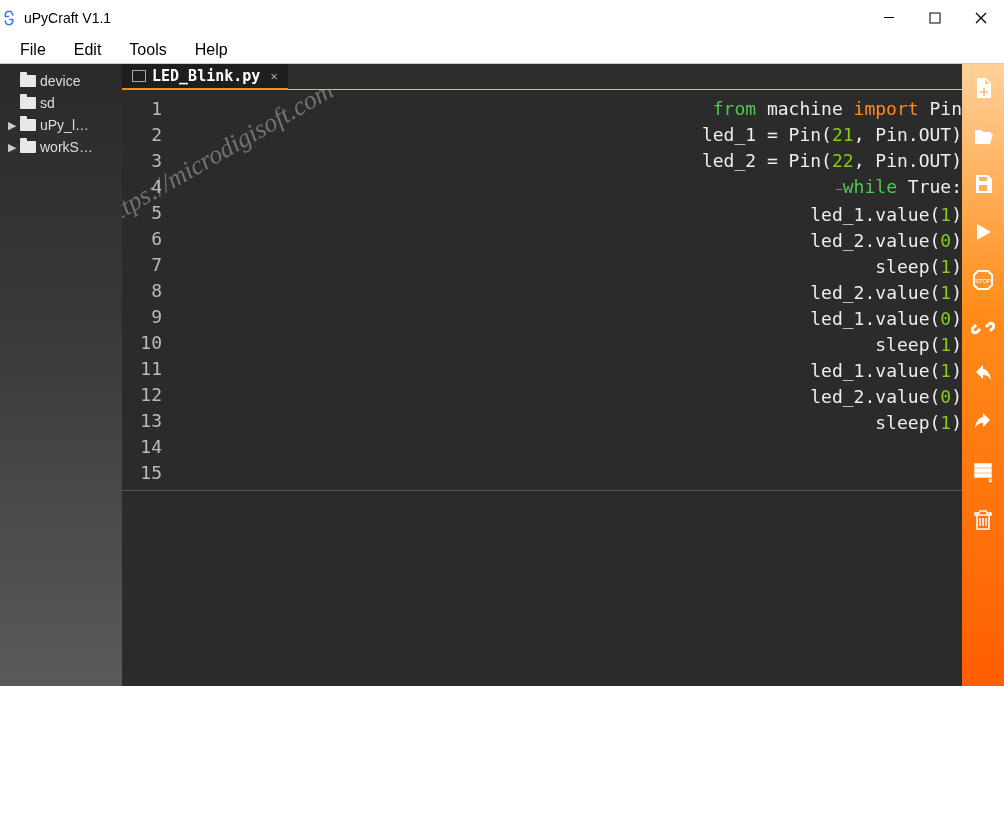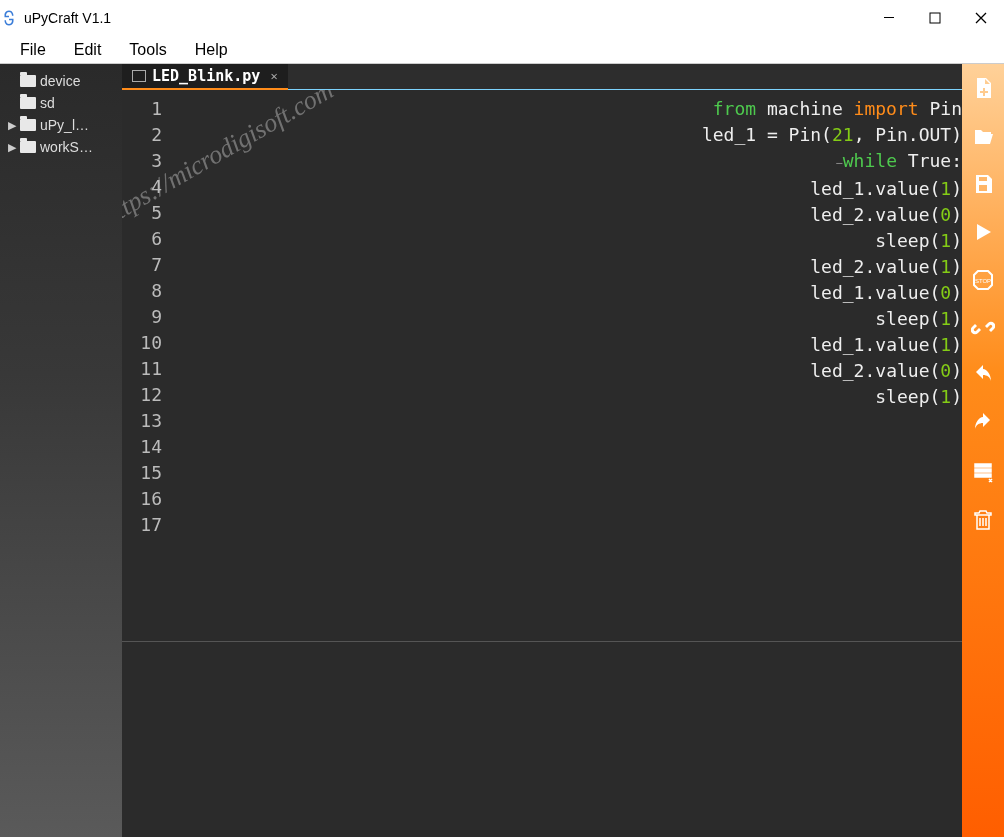--- a/index.html
+++ b/index.html
@@ -4,21 +4,21 @@
   <style>
     * { margin: 0; padding: 0; box-sizing: border-box; }
     body { font-family: -apple-system, "Segoe UI", sans-serif; width: 1004px; height: 837px; overflow: hidden; background: #fff; }
     .titlebar { height: 36px; display: flex; align-items: center; padding: 0 0; background: #fff; }
     .titlebar-icon { width: 18px; height: 18px; margin-right: 6px; }
     .titlebar-title { font-size: 14px; flex: 0 0 auto; }
     .titlebar-spacer { flex: 1; }
     .titlebar-btn { width: 46px; height: 32px; display: flex; align-items: center; justify-content: center; cursor: pointer; font-size: 14px; }
     .menubar { height: 28px; display: flex; align-items: center; padding: 0 8px; gap: 4px; background: #fff; border-bottom: 1px solid #ccc; }
     .menubar-item { padding: 2px 12px; font-size: 16px; cursor: pointer; }
-    .main { display: flex; height: 773px; }
+    .main { display: flex; height: 622px; }
     .sidebar { width: 122px; background: linear-gradient(180deg, #2a2a2a 0%, #383838 40%, #5a5a5a 100%); padding: 6px 4px; }
     .tree-item { display: flex; align-items: center; gap: 4px; color: #ddd; font-size: 14px; padding: 3px 4px; cursor: pointer; white-space: nowrap; overflow: hidden; }
     .tree-arrow { width: 8px; color: #ccc; font-size: 11px; }
     .tree-icon { width: 16px; height: 12px; background: #e8e8e8; border-radius: 1px; display: inline-block; position: relative; }
     .tree-icon::before { content: ""; position: absolute; top: -3px; left: 0; width: 7px; height: 3px; background: #e8e8e8; border-radius: 1px 1px 0 0; }
     .editor-area { flex: 1; display: flex; flex-direction: column; background: #1e1e1e; }
     .tab-bar { height: 26px; background: #2d2d2d; display: flex; align-items: center; border-bottom: 1px solid #7dd3fc; }
     .tab { display: flex; align-items: center; gap: 6px; padding: 3px 10px; background: #1e1e1e; color: #fff; font-family: "Consolas", monospace; font-size: 15px; font-weight: bold; border-bottom: 2px solid #ff8c1a; cursor: pointer; }
     .tab-icon { width: 14px; height: 12px; border: 1px solid #aaa; position: relative; }
     .tab-close { font-size: 12px; color: #aaa; cursor: pointer; margin-left: 4px; }
@@ -119,20 +119,21 @@
           <div>13</div>
           <div>14</div>
           <div>15</div>
           <div>16</div>
           <div>17</div>
         </div>
       <div class="code-lines" id="codelines">
           <div class="line"><span class="kw-green">from</span><span> machine </span><span class="kw-import">import</span><span> Pin</span></div>
           <div class="line"><span></span></div>
           <div class="line"><span>led_1 = Pin(</span><span class="num">21</span><span>, Pin.OUT)</span></div>
+          <div class="line"><span>led_2 = Pin(</span><span class="num">22</span><span>, Pin.OUT)</span></div>
           <div class="line"><span></span></div>
           <div class="line"><span></span></div>
           <div class="line"><span class="fold">−</span><span class="kw-green">while</span><span> True:</span></div>
           <div class="line"><span>  led_1.value(</span><span class="num">1</span><span>)</span></div>
           <div class="line"><span>  led_2.value(</span><span class="num">0</span><span>)</span></div>
           <div class="line"><span>  sleep(</span><span class="num">1</span><span>)</span></div>
           <div class="line"><span>  led_2.value(</span><span class="num">1</span><span>)</span></div>
           <div class="line"><span>  led_1.value(</span><span class="num">0</span><span>)</span></div>
           <div class="line"><span>  sleep(</span><span class="num">1</span><span>)</span></div>
           <div class="line"><span>  led_1.value(</span><span class="num">1</span><span>)</span></div>

